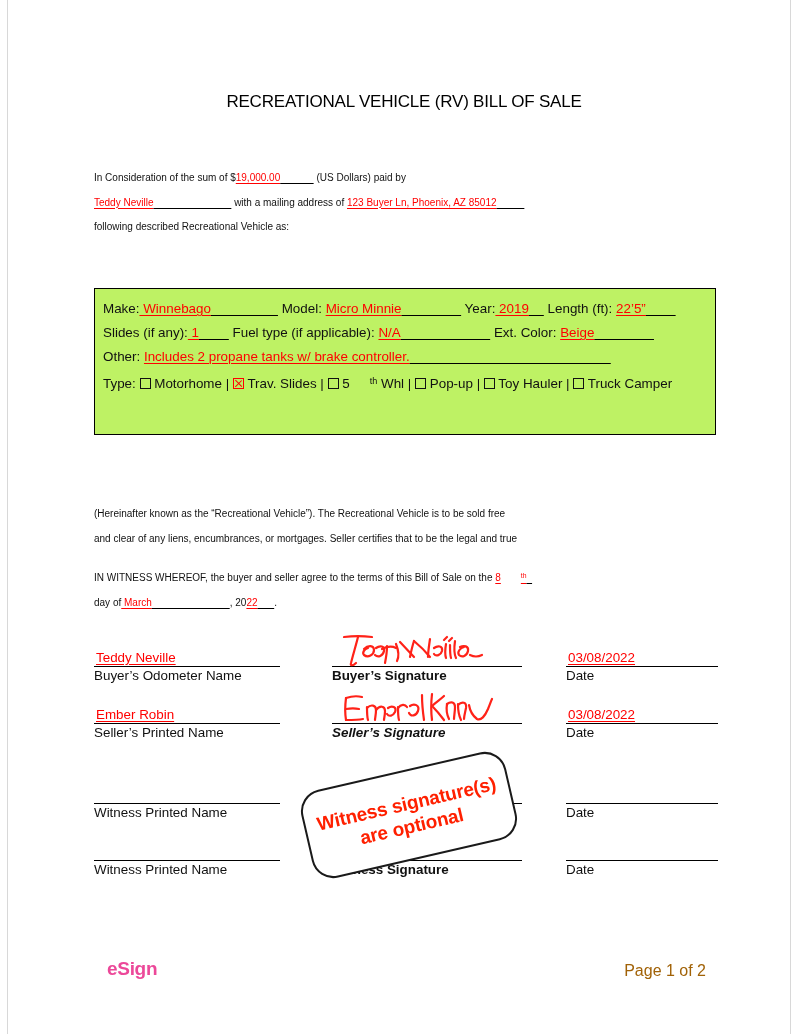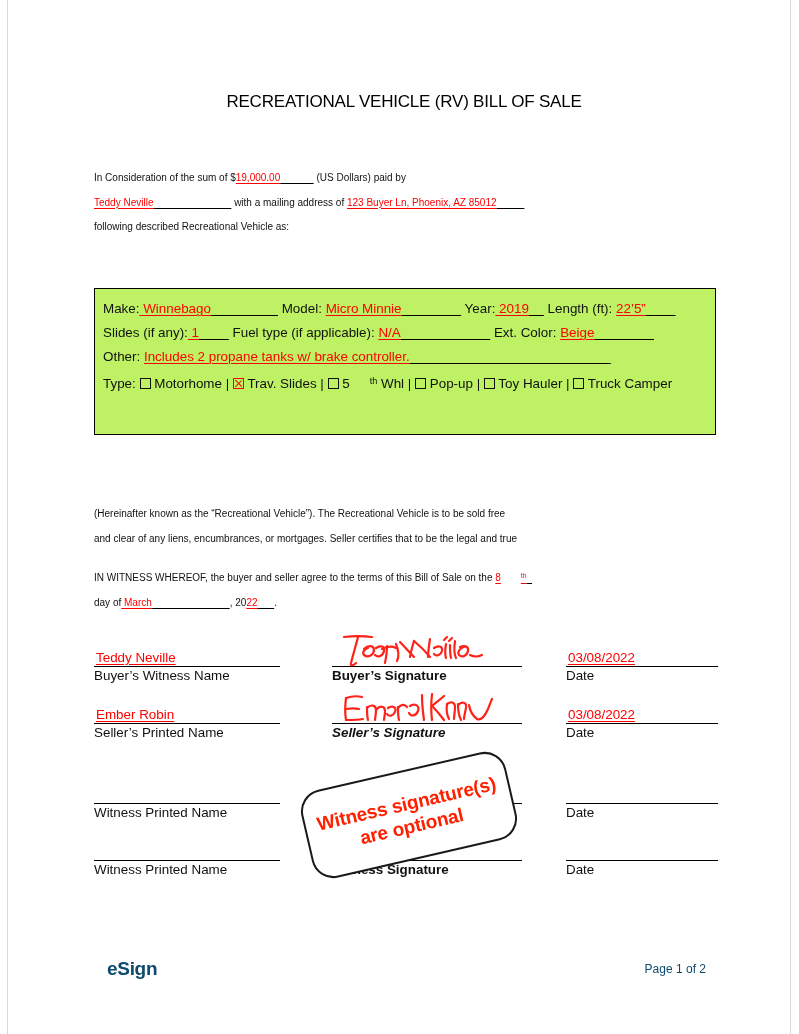--- a/index.html
+++ b/index.html
@@ -186,29 +186,29 @@
     letter-spacing: -0.2px;
   }
 
   
   .footer-logo {
     position: absolute;
     left: 99px;
     top: 958px;
     font-size: 19px;
     font-weight: bold;
-    color: #0c4a6e;
+    color: #ec4899;
     letter-spacing: -0.3px;
   }
   .footer-page {
     position: absolute;
     right: 84px;
     top: 962px;
-    font-size: 12px;
-    color: #0c4a6e;
+    font-size: 16px;
+    color: #a16207;
     white-space: nowrap;
   }
 </style>
 </head>
 <body>
 
 <div class="page">
   <div class="content">
 
     <div class="doc-title">RECREATIONAL VEHICLE (RV) BILL OF SALE</div>
@@ -280,21 +280,21 @@
       </div>
       <div>
         <span>day of</span><span class="fill"> March</span><span class="blank">______________</span><span>, 20</span><span class="fill">22</span><span class="blank">___</span><span>.</span>
       </div>
     </div>
 
     <div class="sigrow" style="top:637px;">
       <div class="sigcell" style="left:0; width:186px; height:46px;">
         <div class="sig-line" style="left:0; width:186px;"></div>
         <div class="sig-value">Teddy Neville</div>
-        <div class="sig-label">Buyer’s Witness Name</div>
+        <div class="sig-label">Buyer’s Odometer Name</div>
       </div>
       <div class="sigcell" style="left:238px; width:190px; height:46px;">
         <div class="sig-line" style="left:0; width:190px;"></div>
         <svg class="sig-ink" viewBox="0 0 160 34">
           <g fill="none" stroke="#FF2218" stroke-width="2.2" stroke-linecap="round" stroke-linejoin="round">
             <path d="M4 4 C12 3,24 3,32 4"></path>
             <path d="M18 4 C16 12,13 22,11 30 C10 33,13 33,16 30"></path>
             <path d="M24 16 C28 12,34 12,34 17 C34 22,28 25,24 22 C22 20,24 16,28 15"></path>
             <path d="M36 15 C40 12,45 13,44 18 C43 23,38 25,35 22"></path>
             <path d="M47 13 C47 19,46 25,45 30"></path>

